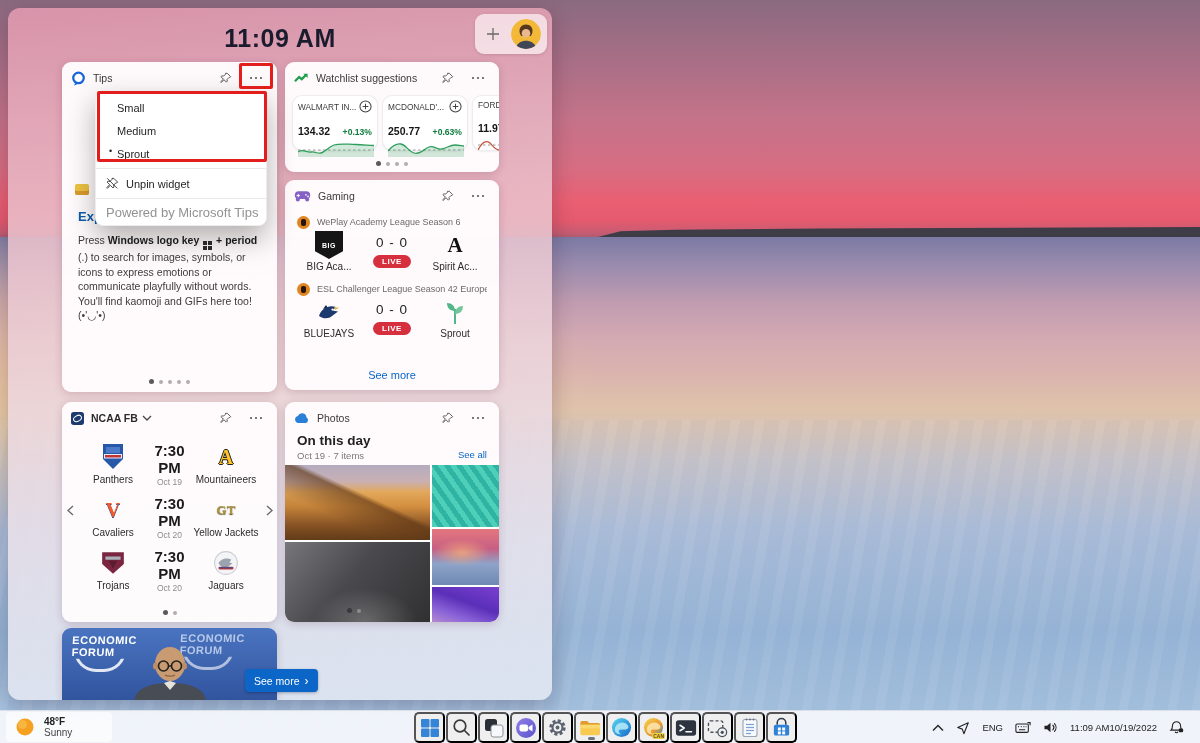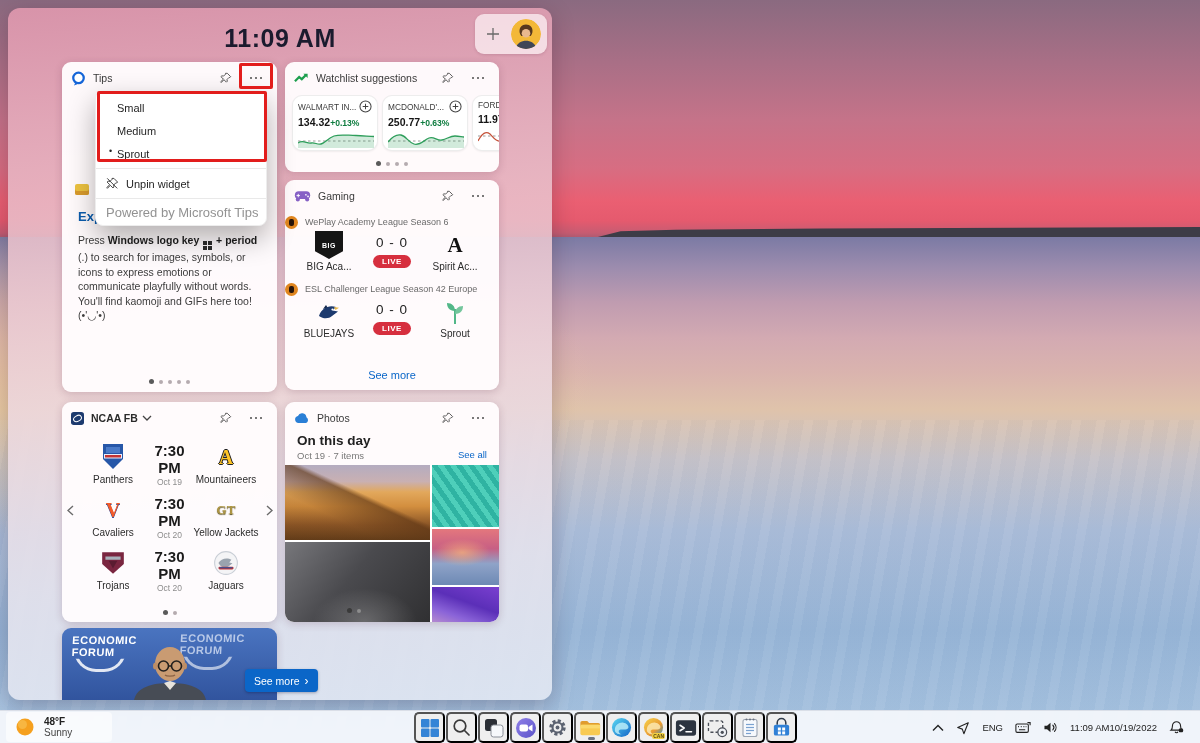--- a/index.html
+++ b/index.html
@@ -59,28 +59,28 @@
 .menu-item.unpin{padding-left:9px;gap:7px}
 .menu-sep{height:1px;background:#e9e9e9;margin:3px 0}
 .menu-footer{font-size:13px;color:#929292;padding:3px 0 3px 10px}
 
 
 #watchlist{left:277px;top:54px;width:214px;height:110px}
 #stocks-row{position:absolute;left:7px;top:33px;width:280px;display:flex;gap:4px}
 .stock-card{width:86px;height:56px;background:#fff;border:1px solid rgba(0,0,0,.07);border-radius:10px;box-shadow:0 1px 2px rgba(0,0,0,.06);padding:4px 5px;flex:none}
 .stock-top{display:flex;align-items:center;justify-content:space-between}
 .stock-sym{font-size:8.3px;color:#3c3c3c;white-space:nowrap;overflow:hidden;max-width:62px}
-.stock-mid{display:flex;align-items:baseline;margin-top:3px}
+.stock-mid{display:flex;align-items:baseline;justify-content:space-between;margin-top:12px}
 .stock-price{font-size:10.5px;font-weight:bold;color:#151515}
 .stock-chg{font-size:8.6px;font-weight:bold;color:#0e7c3f}
 #watchlist .dots{position:absolute;left:0;right:0;bottom:6px}
 
 
 #gaming{left:277px;top:172px;width:214px;height:210px}
-.league-row{display:flex;align-items:center;gap:7px;padding:3px 0 2px;height:19px}
+.league-row{display:flex;align-items:center;gap:7px;padding:3px 12px 2px;height:19px}
 .evt-ico{width:13px;height:13px;border-radius:50%;background:#e0861f;position:relative;flex:none}
 .evt-ico:after{content:"";position:absolute;left:4px;top:3px;width:5px;height:7px;background:#27150a;border-radius:2px}
 .league-name{font-size:9px;color:#6a6a6a;white-space:nowrap;overflow:hidden}
 .match{display:grid;grid-template-columns:72px 1fr 72px;padding:0 8px;align-items:start}
 .team{display:flex;flex-direction:column;align-items:center;gap:2px}
 .mid{display:flex;flex-direction:column;align-items:center;gap:5px;padding-top:4px}
 .score{font-size:13.5px;color:#222;letter-spacing:1px}
 .live{background:#d62f3e;color:#fff;font-size:8px;font-weight:bold;border-radius:8px;padding:2px 9px;letter-spacing:.5px}
 .tname{font-size:10px;color:#2c2c2c;max-width:70px;white-space:nowrap;overflow:hidden}
 .tl{width:28px;height:28px;display:flex;align-items:center;justify-content:center}

